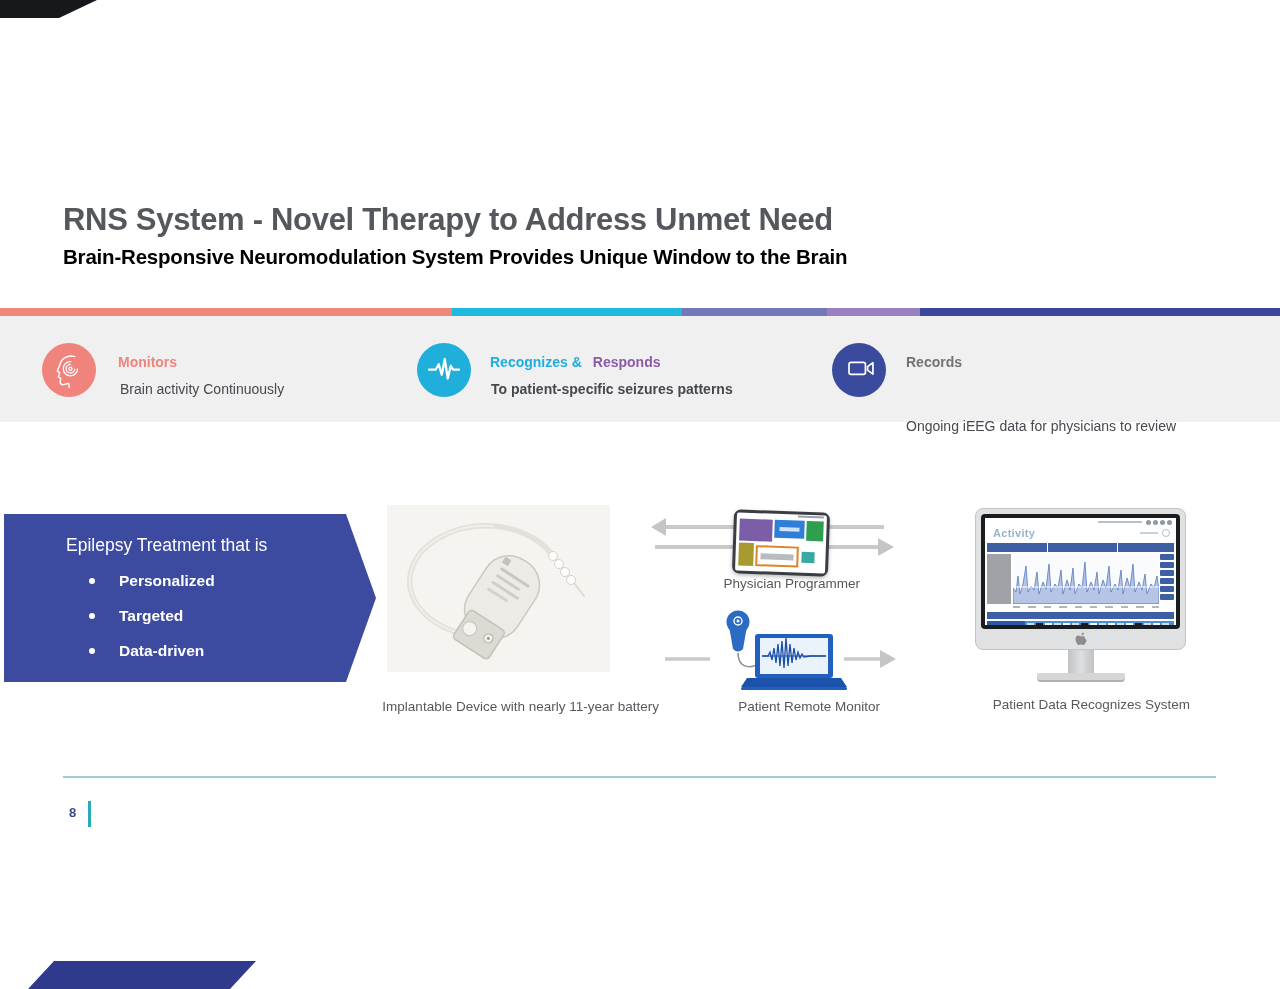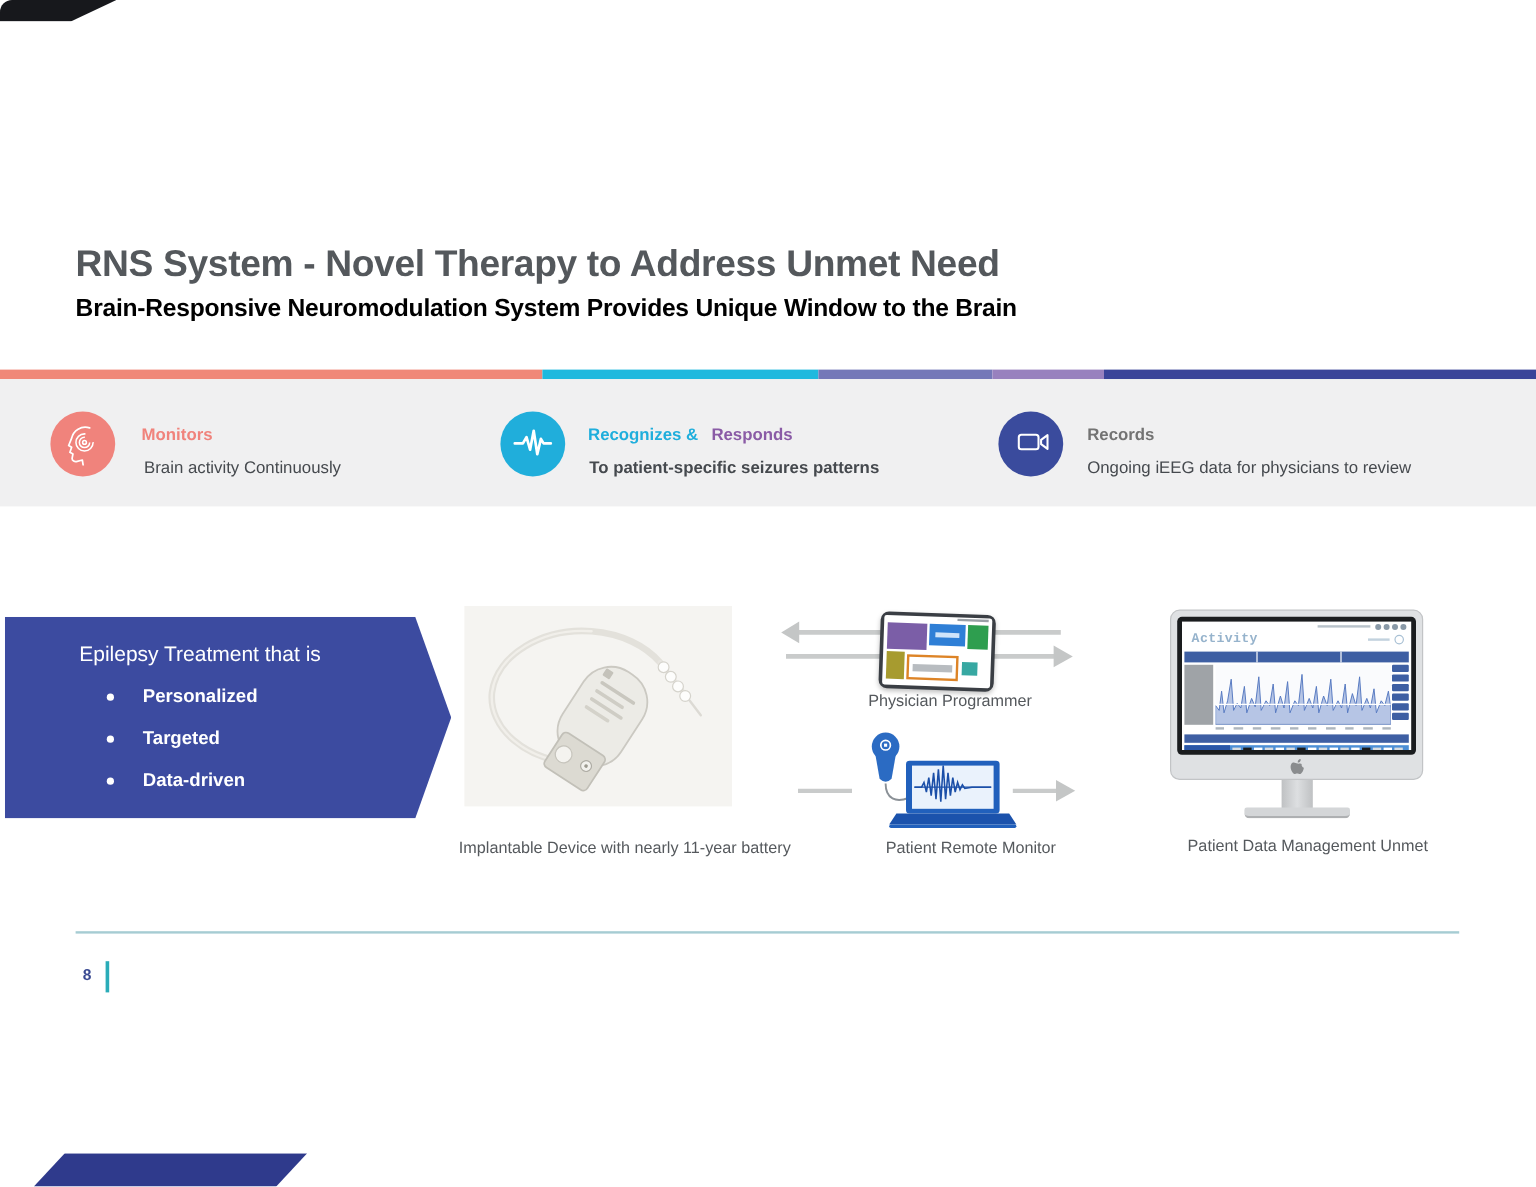--- a/index.html
+++ b/index.html
@@ -1,19 +1,19 @@
 <!DOCTYPE html>
 <html><head>
 <meta charset="utf-8">
 <style>
   * { margin:0; padding:0; box-sizing:border-box; }
   html,body { background:#ffffff; }
   .slide {
     position:relative; width:1280px; height:989px; background:#ffffff;
-    overflow:hidden; font-family:"Liberation Sans", sans-serif;border-radius:10px;
+    overflow:hidden; font-family:"Liberation Sans", sans-serif;
   }
   
   .wedge-top {
     position:absolute; left:0; top:0; width:97px; height:18px; background:#17181C;
     clip-path:polygon(0 0, 97px 0, 59px 18px, 0 18px);
   }
   .wedge-bottom {
     position:absolute; left:28px; top:961px; width:228px; height:28px; background:#2F3A8C;
     clip-path:polygon(26px 0, 228px 0, 202px 28px, 0 28px);
   }
@@ -35,21 +35,21 @@
                  display:flex; align-items:center; justify-content:center; }
   .fc1 { left:42px;  background:#F0837C; }
   .fc2 { left:417px; background:#20AEDB; }
   .fc3 { left:832px; background:#3A4B9D; }
   .feat-title { position:absolute; top:354px; font-size:14px; font-weight:bold; white-space:nowrap; }
   .ft1 { left:118px; color:#F0837C; }
   .ft2 { left:490px; color:#1FAEDC; }
   .ft2 .second { color:#8A5BA6; margin-left:11px; }
   .ft3 { left:906px; color:#737373; }
   .feat-desc { position:absolute; top:381px; font-size:14px; color:#45494E; white-space:nowrap; }
-  .fd1 { left:120px; } .fd2 { left:491px;font-weight:bold; } .fd3 { left:906px; }
+  .fd1 { left:120px; } .fd2 { left:491px;font-weight:bold; } .fd3 { left:906px;margin-top:37px; }
   
   .banner { position:absolute; left:4px; top:514px; width:372px; height:168px; background:#3C4BA0;
             clip-path:polygon(0 0, 342px 0, 372px 84px, 342px 168px, 0 168px); color:#fff; }
   .banner-heading { position:absolute; left:62px; top:21px; font-size:17.5px; font-weight:normal; white-space:nowrap; }
   .bullet-row { position:absolute; left:85px; display:flex; align-items:center; }
   .b0 { top:58px; } .b1 { top:93px; } .b2 { top:128px; }
   .bullet-dot { width:6px; height:6px; border-radius:50%; background:#fff; margin-right:24px; }
   .bullet-label { font-size:15.5px; font-weight:bold; white-space:nowrap; }
   
   .implant-block { position:absolute; left:387px; top:505px; width:223px; height:167px; background:#F5F4F1; }
@@ -72,21 +72,21 @@
   .tt-blue  { left:38px; top:6px;  width:30px; height:18px; background:#2F7FD6; }
   .tt-blue i{ position:absolute; left:5px; top:7px; width:20px; height:4px; background:#CFE4FA; }
   .tt-green { left:70px; top:6px;  width:17px; height:20px; background:#2E9E4F; }
   .tt-olive { left:3px;  top:30px; width:15px; height:23px; background:#A79B2F; }
   .tt-white { left:20px; top:32px; width:43px; height:21px; background:#fff; border:2px solid #DD8427; }
   .tt-white i{ position:absolute; left:3px; top:6px; width:33px; height:6px; background:#B8BCC0; }
   .tt-teal  { left:66px; top:37px; width:13px; height:11px; background:#37A8A2; }
   
   .remote { position:absolute; left:700px; top:608px; z-index:2; }
   
-  .imac { position:absolute; left:975px; top:508px; width:211px; height:180px; z-index:2;font-family:Liberation Mono, monospace; }
+  .imac { position:absolute; left:975px; top:508px; width:211px; height:180px; z-index:2; }
   .imac-frame { position:absolute; left:0; top:0; width:211px; height:142px; background:#DFE1E3;
                 border:1px solid #C2C4C6; border-radius:8px; }
   .imac-bezel { position:absolute; left:5px; top:5px; width:199px; height:115px; background:#1A1C1E; border-radius:4px; }
   .imac-screen { position:absolute; left:4px; top:4px; width:191px; height:107px; background:#ffffff; overflow:hidden; }
   .imac-chin { position:absolute; left:0; top:120px; width:209px; height:20px; display:flex;
                align-items:center; justify-content:center; }
   .imac-neck { position:absolute; left:93px; top:142px; width:26px; height:24px;
                background:linear-gradient(90deg,#BFC1C3,#DDDFE1,#BFC1C3); }
   .imac-base { position:absolute; left:62px; top:165px; width:88px; height:9px; background:#D4D6D8;
                border-radius:2px 2px 4px 4px; border-bottom:2px solid #AEB0B2; }
@@ -334,21 +334,21 @@
       </div>
       <div class="imac-chin">
         <svg width="12" height="14" viewBox="0 0 24 28">
           <path d="M16.5 1 C14 2 12.5 4.5 13 7 C15.5 7 17.5 5 18 2.5 C18 2 17.5 1 16.5 1 Z M12.5 8.5 C10 8.5 8.5 7 6.5 7 C3.5 7 1 9.5 1 14 C1 19.5 5 26 7.5 26 C9 26 10 25 12 25 C14 25 14.5 26 16.5 26 C19 26 23 20 23 15.5 C20 14.5 19 12 19.5 9.5 C18 8 16 8.5 14.5 9 Z" fill="#8A8C8E"></path>
         </svg>
       </div>
     </div>
     <div class="imac-neck"></div>
     <div class="imac-base"></div>
   </div>
-  <div class="caption cap-pdms">Patient Data Management Unmet</div>
+  <div class="caption cap-pdms">Patient Data Recognizes System</div>
   <div class="caption cap-implant">Implantable Device with nearly 11-year battery</div>
 
   <div class="footer-line"></div>
   <div class="page-num">8</div>
   <div class="page-sep"></div>
 
   <div class="wedge-bottom"></div>
 
 </div>
 

